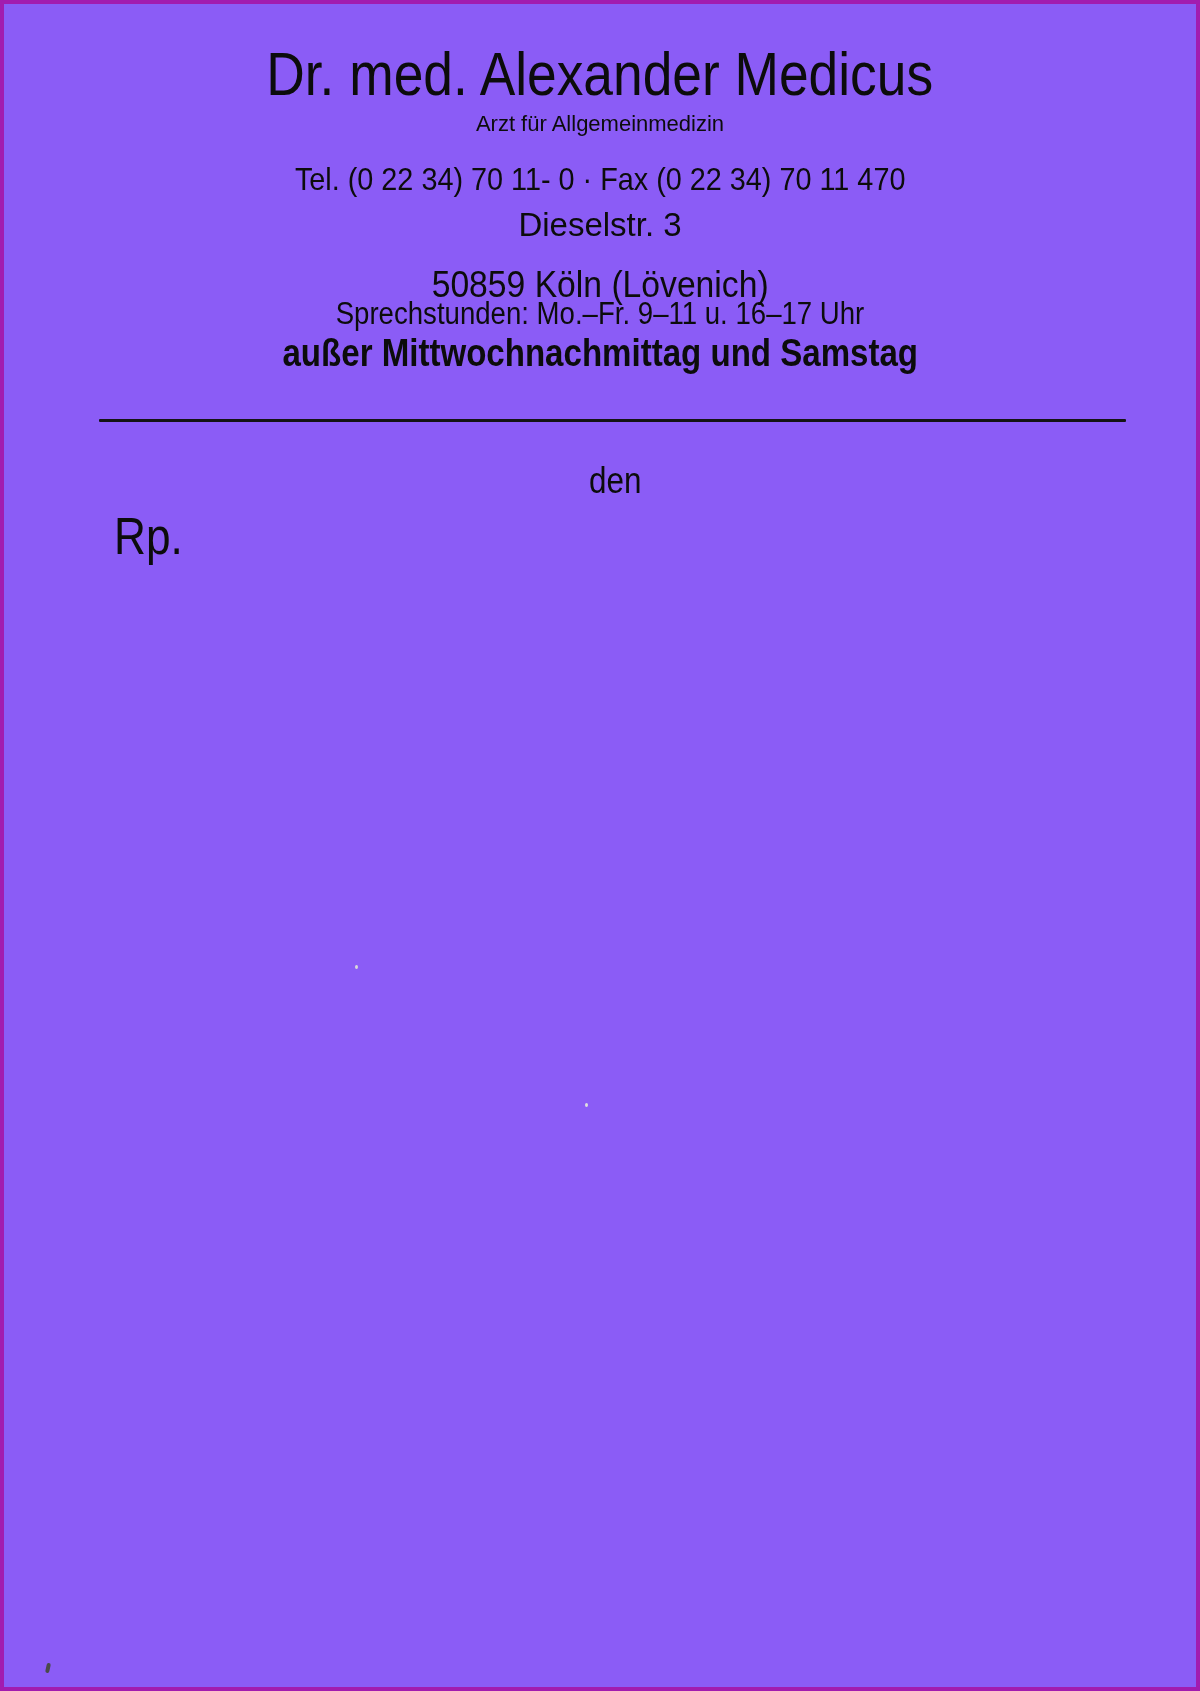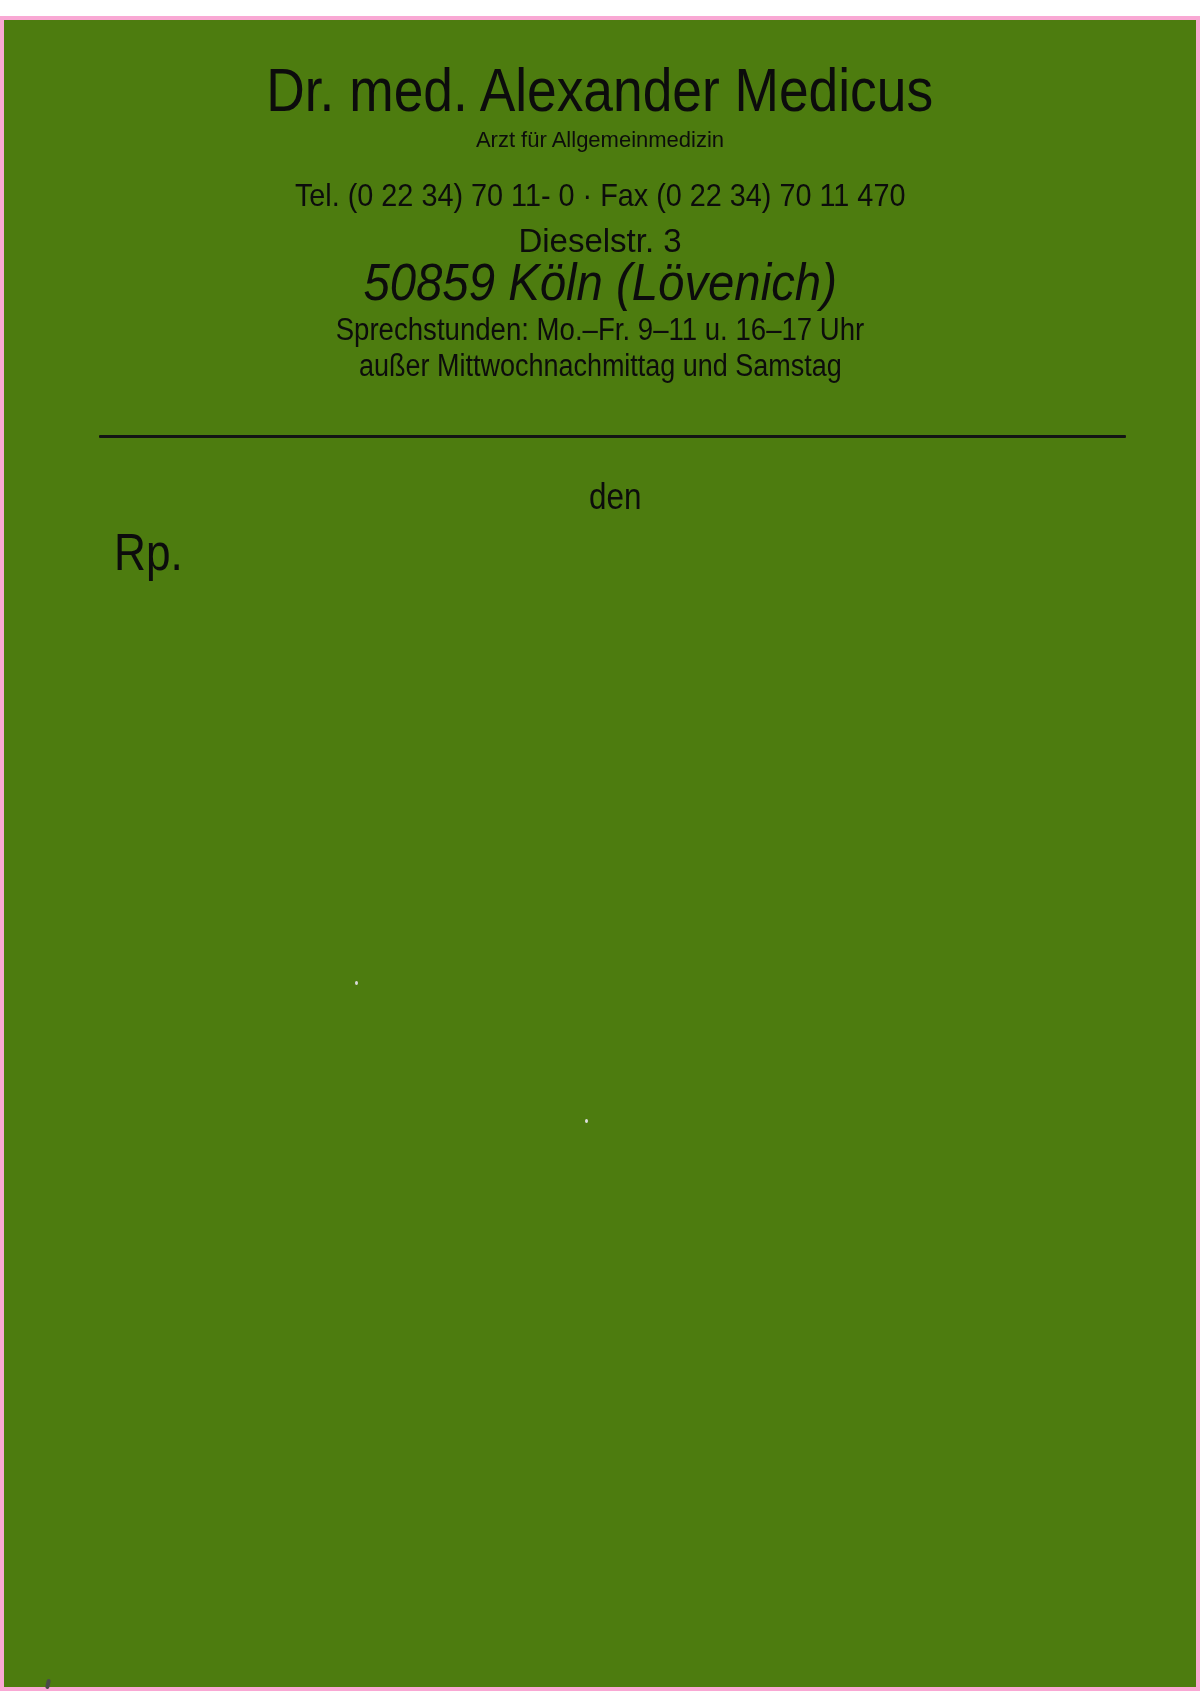--- a/index.html
+++ b/index.html
@@ -7,25 +7,24 @@
     width: 1200px;
     height: 1691px;
     background: #ffffff;
     font-family: "Liberation Sans", sans-serif;
     position: relative;
     overflow: hidden;
   }
   .page {
     position: absolute;
     inset: 0;
-    background: #4d7c0f;
-    border: 4px solid #f9a8d4;
+    background: #8b5cf6;
+    border: 4px solid #a21caf;
     box-sizing: border-box;
     color: #0c0c0c;
-    margin-top: 16px;
   }
   .hline {
     position: absolute;
     left: 0;
     right: 0;
     text-align: center;
     line-height: 1;
     white-space: nowrap;
     color: #0c0c0c;
   }
@@ -34,25 +33,25 @@
     transform: scaleX(var(--sx, 1));
     transform-origin: 50% 50%;
     white-space: nowrap;
   }
   .l-name   { top: 39px;  font-size: 62px; }
   .l-name .cond { --sx: .86; }
   .l-spec   { top: 109px; font-size: 22px; }
   .l-tel    { top: 159px; font-size: 32px; }
   .l-tel .cond { --sx: .90; }
   .l-street { top: 204px; font-size: 33px; }
-  .l-city   { top: 236px; font-size: 52px; font-style: italic; }
+  .l-city   { top: 262px; font-size: 37px; }
   .l-city .cond { --sx: .91; }
   .l-h1     { top: 294px; font-size: 31px; }
   .l-h1 .cond { --sx: .89; }
-  .l-h2     { top: 330px; font-size: 31px; }
+  .l-h2     { top: 330px; font-size: 38px; font-weight: bold; }
   .l-h2 .cond { --sx: .87; }
   .divider {
     position: absolute;
     top: 415px;
     left: 95px;
     width: 1027px;
     height: 3px;
     background: #141414;
     border-radius: 1px;
   }

